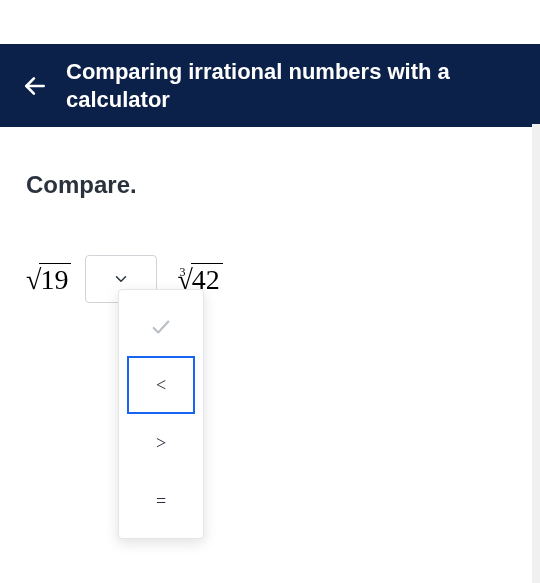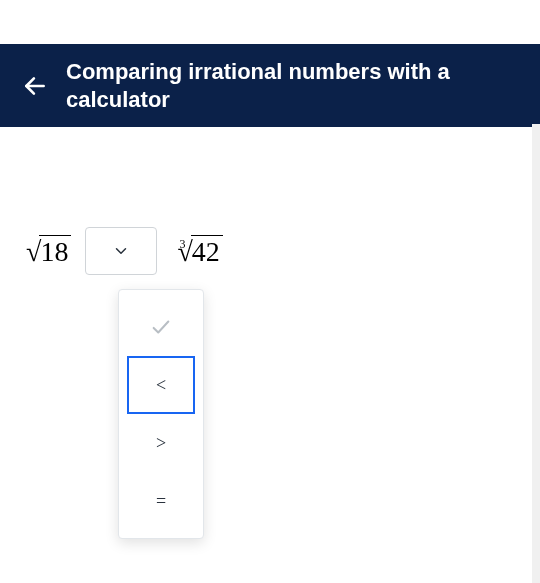--- a/index.html
+++ b/index.html
@@ -111,25 +111,26 @@
   <div class="back-btn">
     <svg width="26" height="26" viewBox="0 0 24 24" fill="none" stroke="#fff" stroke-width="2.4" stroke-linecap="round" stroke-linejoin="round">
       <line x1="20" y1="12" x2="4" y2="12"></line>
       <polyline points="11 5 4 12 11 19"></polyline>
     </svg>
   </div>
   <div class="header-title">Comparing irrational numbers with a calculator</div>
 </div>
 
 <div class="content">
+  <div class="prompt">Compare.</div>
 
   <div class="row">
     <span class="math">
       <span>√</span>
-          <span class="radicand">18</span>
+          <span class="radicand">19</span>
     </span>
 
     <div class="dropdown">
       <svg width="18" height="18" viewBox="0 0 24 24" fill="none" stroke="#29323d" stroke-width="2" stroke-linecap="round" stroke-linejoin="round">
         <polyline points="6 9 12 15 18 9"></polyline>
       </svg>
     </div>
 
     <span class="math">
       <span class="root-index">3</span>

